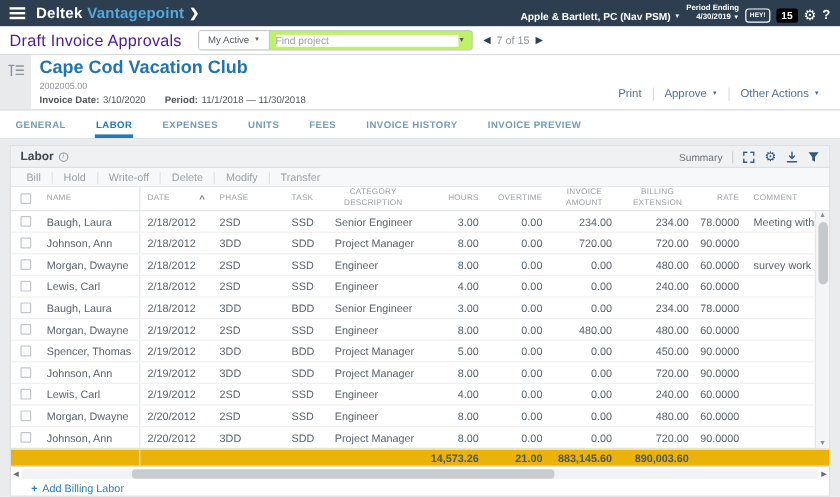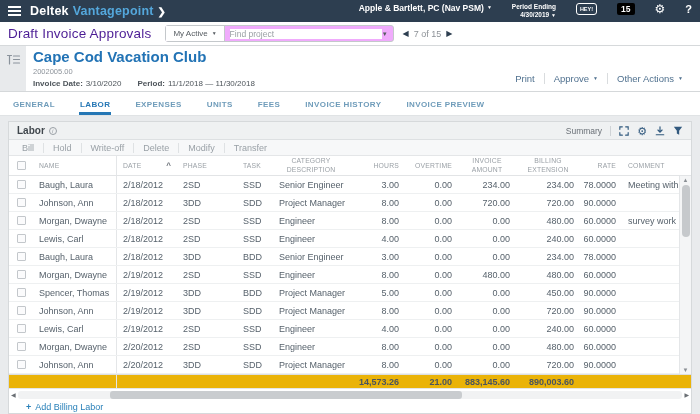--- a/index.html
+++ b/index.html
@@ -7,33 +7,33 @@
   body { font-family:"Liberation Sans", sans-serif; background:#e9ebed; position:relative; }
 
   
   .topbar { height:22px; background:#2d3e50; display:flex; align-items:center; justify-content:space-between; padding:0 8px; }
   .tb-left { display:flex; align-items:center; gap:9px; }
   .hamburger { display:inline-flex; flex-direction:column; gap:2px; cursor:pointer; }
   .hamburger i { display:block; width:13px; height:2px; background:#fff; }
   .brand { font-size:12.5px; font-weight:700; color:#fff; letter-spacing:.2px; display:flex; align-items:center; gap:4px; }
   .brand .prod { color:#54a7db; }
   .brand .chev { color:#fff; font-size:10px; font-weight:700; }
-  .tb-right { display:flex; align-items:flex-start; gap:20px; }
+  .tb-right { display:flex; align-items:flex-end; gap:5px; }
   .company { color:#fff; font-size:8.5px; font-weight:700; display:flex; align-items:center; gap:3px; }
   .caret { font-size:5px; line-height:1; }
   .period { color:#fff; font-size:6.5px; font-weight:700; text-align:right; line-height:1.25; }
   .heybubble { border:1px solid #fff; border-radius:3px; color:#fff; font-size:5.5px; font-weight:700; padding:2px 3px; }
   .badge { background:#000000; color:#fff; font-size:8.5px; font-weight:700; padding:1px 4px; border-radius:2px; }
   .gearw { color:#fff; font-size:12px; line-height:1; }
   .helpw { color:#fff; font-size:11px; font-weight:700; }
 
   
   .titlebar { height:24px; background:#fff; border-bottom:1px solid #d6d9db; display:flex; align-items:center; padding:0 8px; }
   .pagetitle { font-size:13.5px; font-weight:400; color:#4c1d95; letter-spacing:.2px; }
-  .searchgroup { display:flex; align-items:stretch; margin-left:14px; height:17px; border:1px solid #c4c8cb; border-radius:3px; background:#f0abfc; }
+  .searchgroup { display:flex; align-items:stretch; margin-left:14px; height:17px; border:1px solid #c4c8cb; border-radius:3px; background:#bef264; }
   .scope { display:flex; align-items:center; gap:4px; font-size:8px; color:#555b60; padding:0 7px; border-right:1px solid #c4c8cb; background:#fff; cursor:pointer; white-space:nowrap; }
   .searchbox { display:flex; align-items:center; width:168px; padding:0 5px; }
   .searchbox input { border:none; outline:none; flex:1; font-family:"Liberation Sans",sans-serif; font-size:8.5px; color:#555b60; }
   .searchbox input::placeholder { color:#9aa0a5; }
   .searchbox .caret { color:#555b60; font-size:6px; }
   .pager { display:flex; align-items:center; gap:5px; margin-left:9px; font-size:9px; color:#8d9297; }
   .pager .arr { color:#2d3e50; font-size:8px; cursor:pointer; }
 
   
   .projbar { height:46px; background:#fff; border-bottom:1px solid #d5d8da; display:flex; position:relative; }

